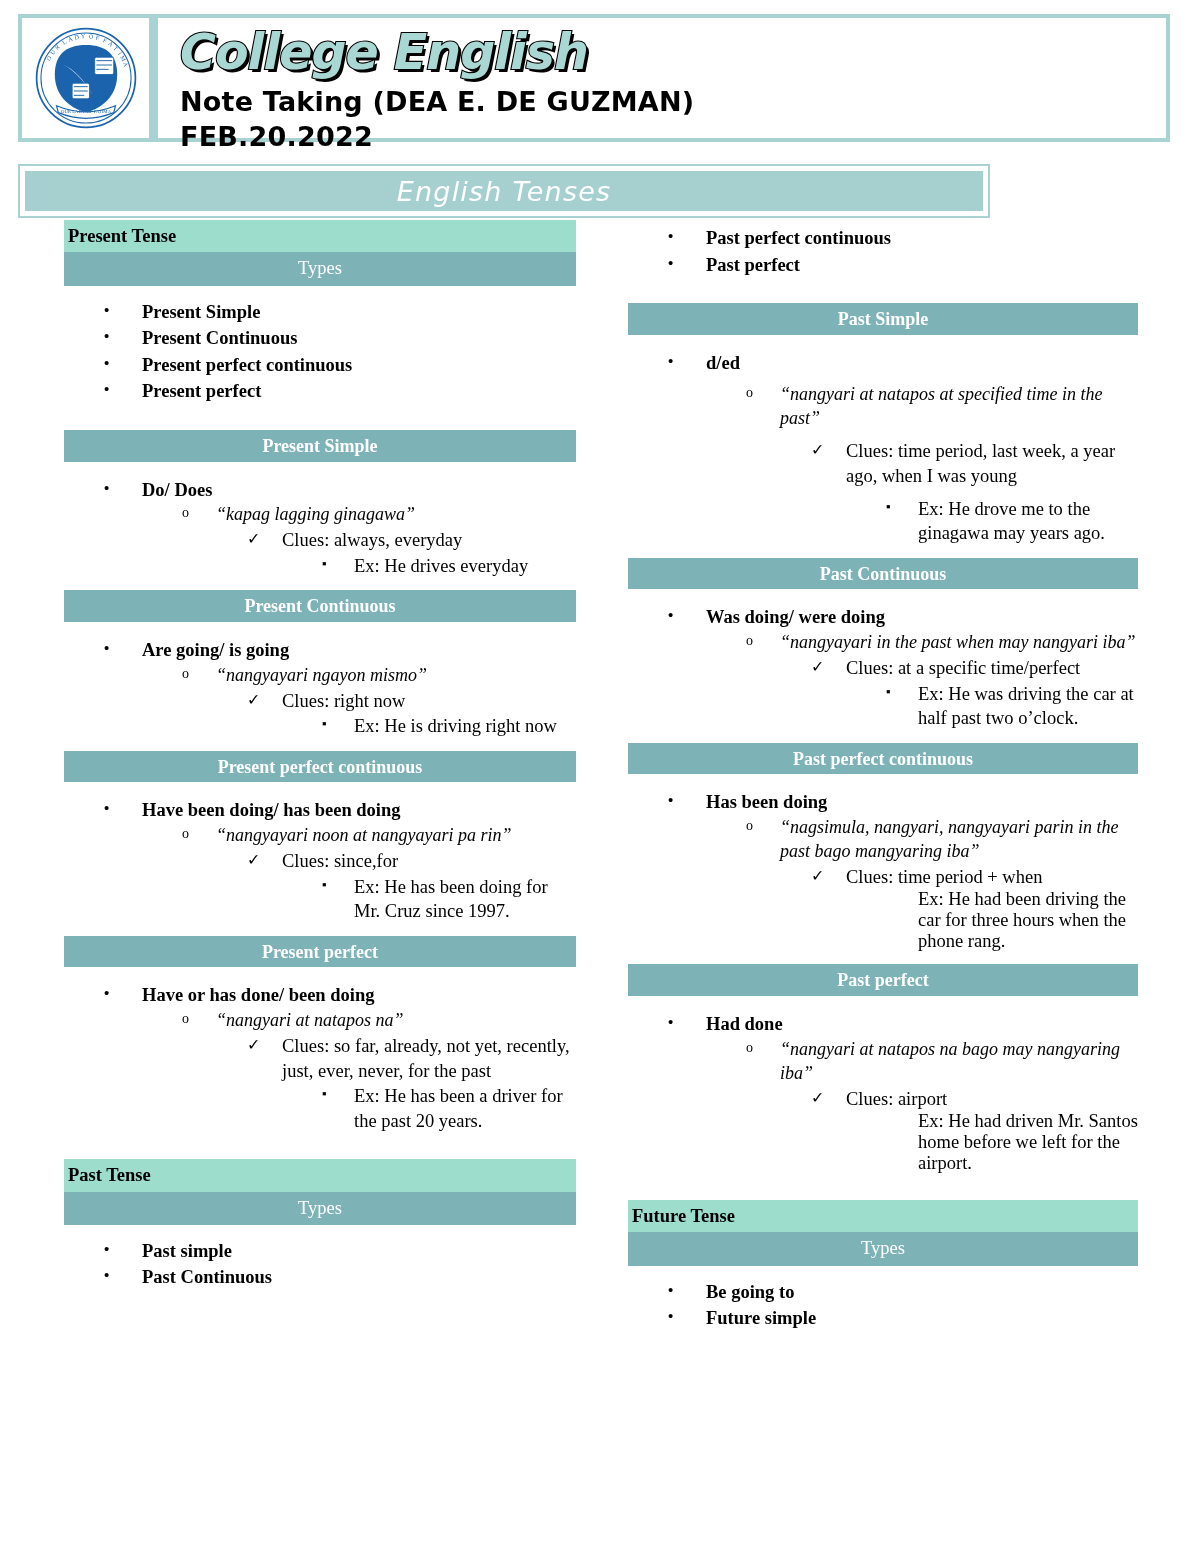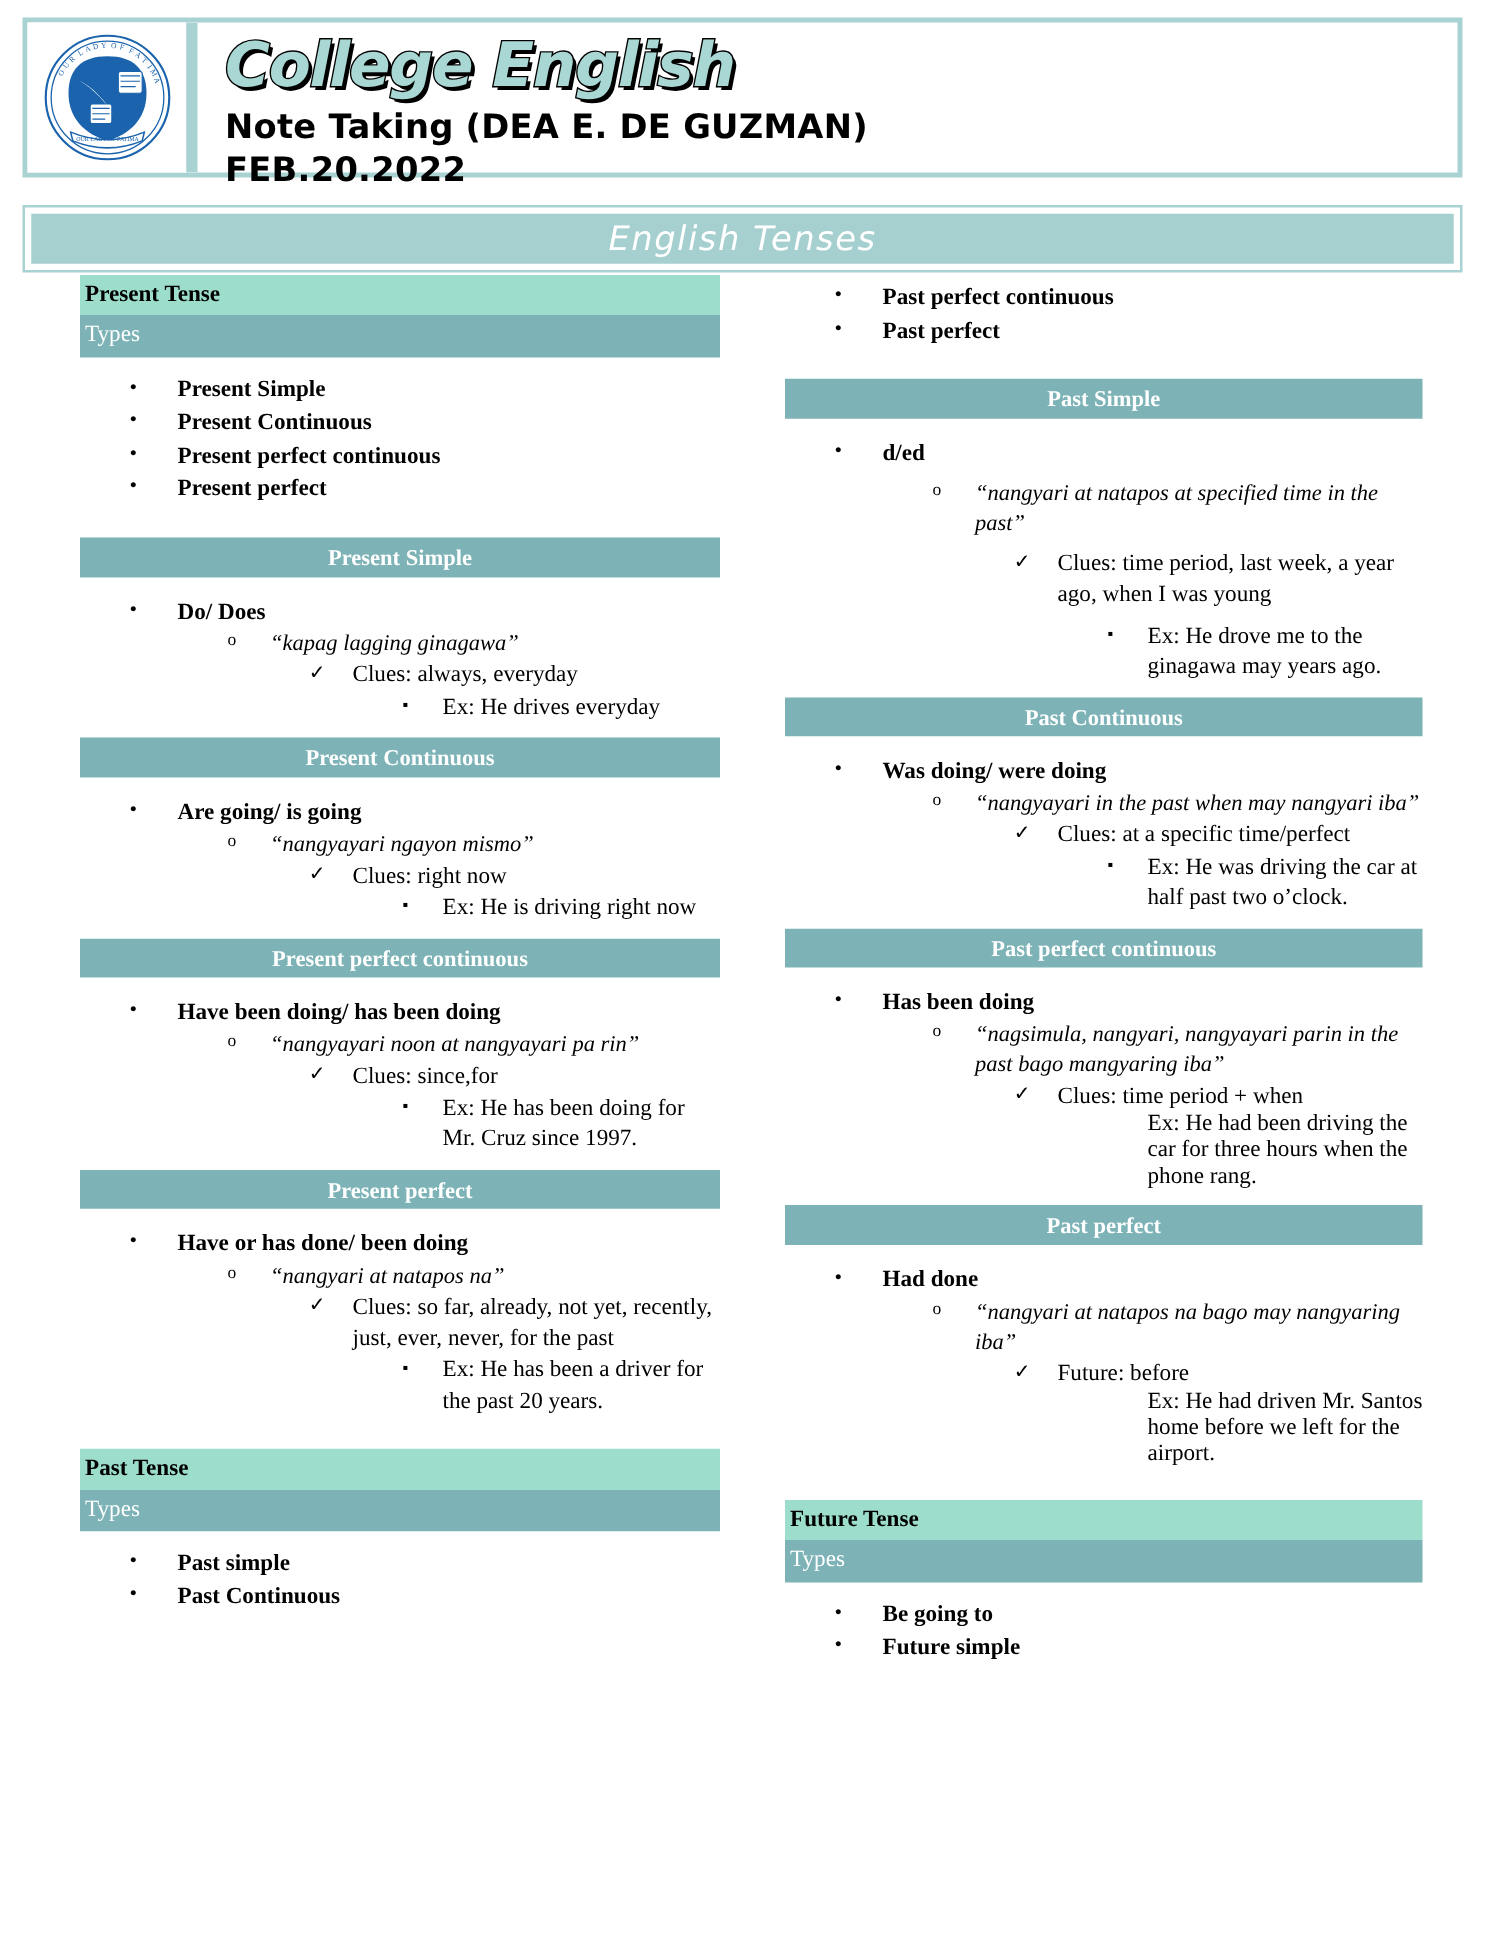--- a/index.html
+++ b/index.html
@@ -68,21 +68,21 @@
     font-size: 27px;
     line-height: 1.28;
     letter-spacing: 0.2px;
     color: #000;
   }
 
   
   .banner-box {
     position: absolute;
     left: 18px; top: 164px;
-    width: 1152px; height: 54px;
+    width: 972px; height: 54px;
     border: 2px solid #a9d2d3;
     background: #ffffff;
     padding: 5px;
   }
   .banner-fill {
     width: 100%; height: 100%;
     background: #a6cfcf;
     display: flex;
     align-items: center;
     justify-content: center;
@@ -114,21 +114,21 @@
     background: #9cddcb;
     text-align: left;
     font-weight: bold;
     font-size: 18.5px;
     color: #000000;
     padding: 6px 4px 5px 4px;
     line-height: 1.15;
   }
   .band-sub {
     background: #7db3b6;
-    text-align: left;
+    text-align: center;
     font-size: 18.5px;
     color: #ffffff;
     padding: 6px 4px 6px 4px;
     line-height: 1.15;
     font-weight: normal;
   }
   .band-section {
     background: #7db3b6;
     text-align: center;
     font-size: 18px;
@@ -423,21 +423,21 @@
       <div class="lvl l1">
         <span class="mk">•</span>
         <span class="tx">Had done</span>
       </div>
       <div class="lvl l2">
         <span class="mk">o</span>
         <span class="tx">“nangyari at natapos na bago may nangyaring iba”</span>
       </div>
       <div class="lvl l3">
         <span class="mk">✓</span>
-        <span class="tx">Future: before</span>
+        <span class="tx">Clues: airport</span>
       </div>
       <div class="l4-bare">Ex: He had driven Mr. Santos home before we left for the airport.</div>
     </div>
 
     <div class="spacer-sm"></div>
 
     <div class="band-major">Future Tense</div>
     <div class="band-sub">Types</div>
     <div class="types-list">
       <div class="lvl l1">

